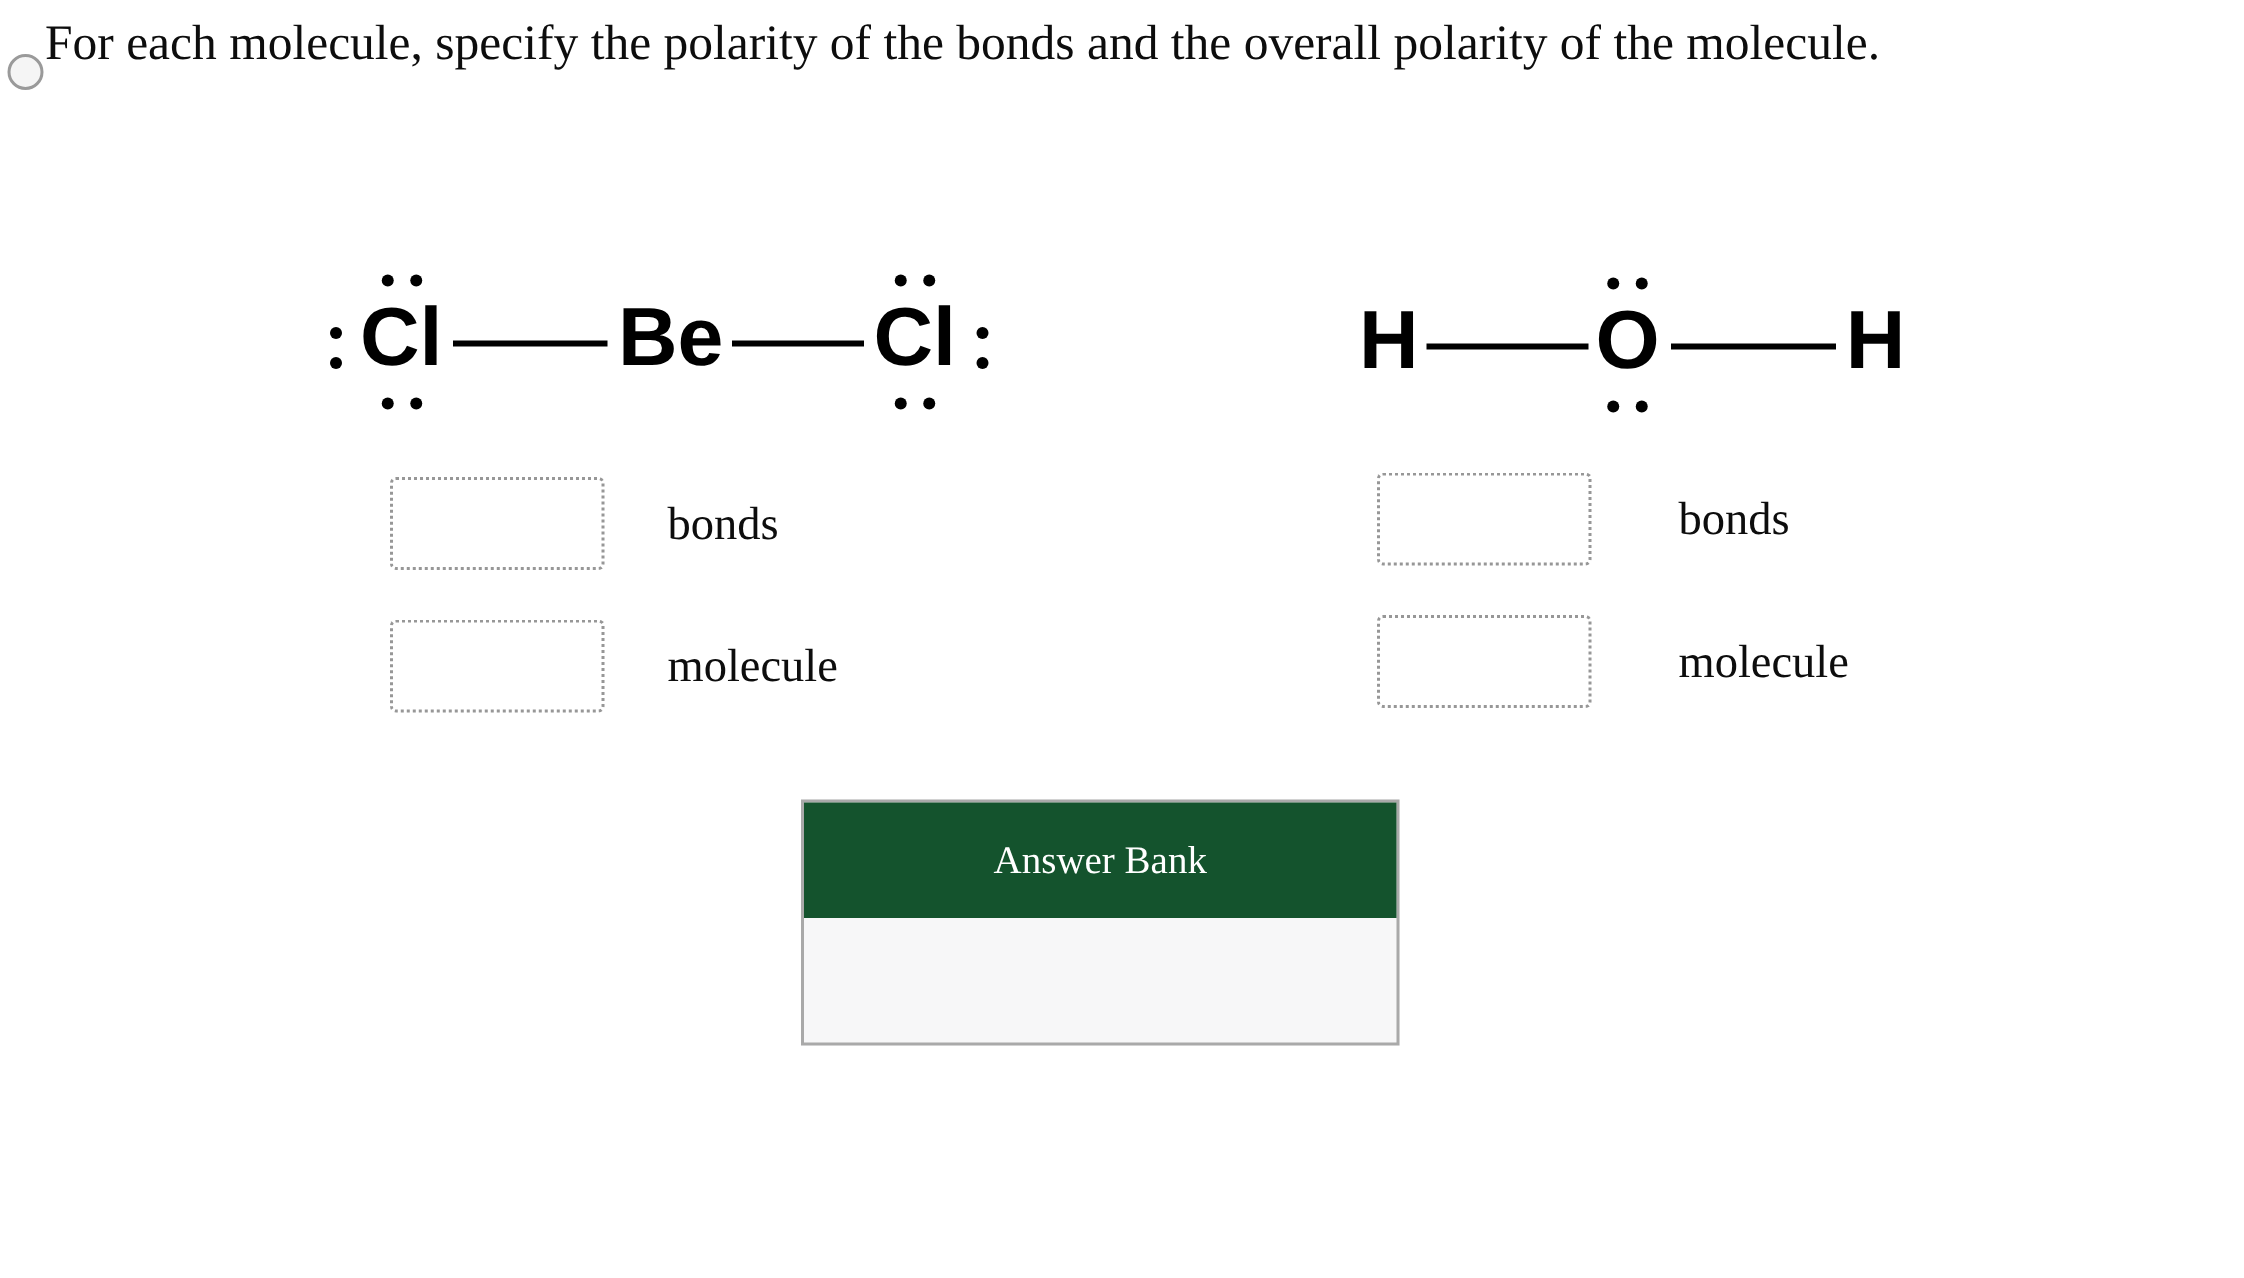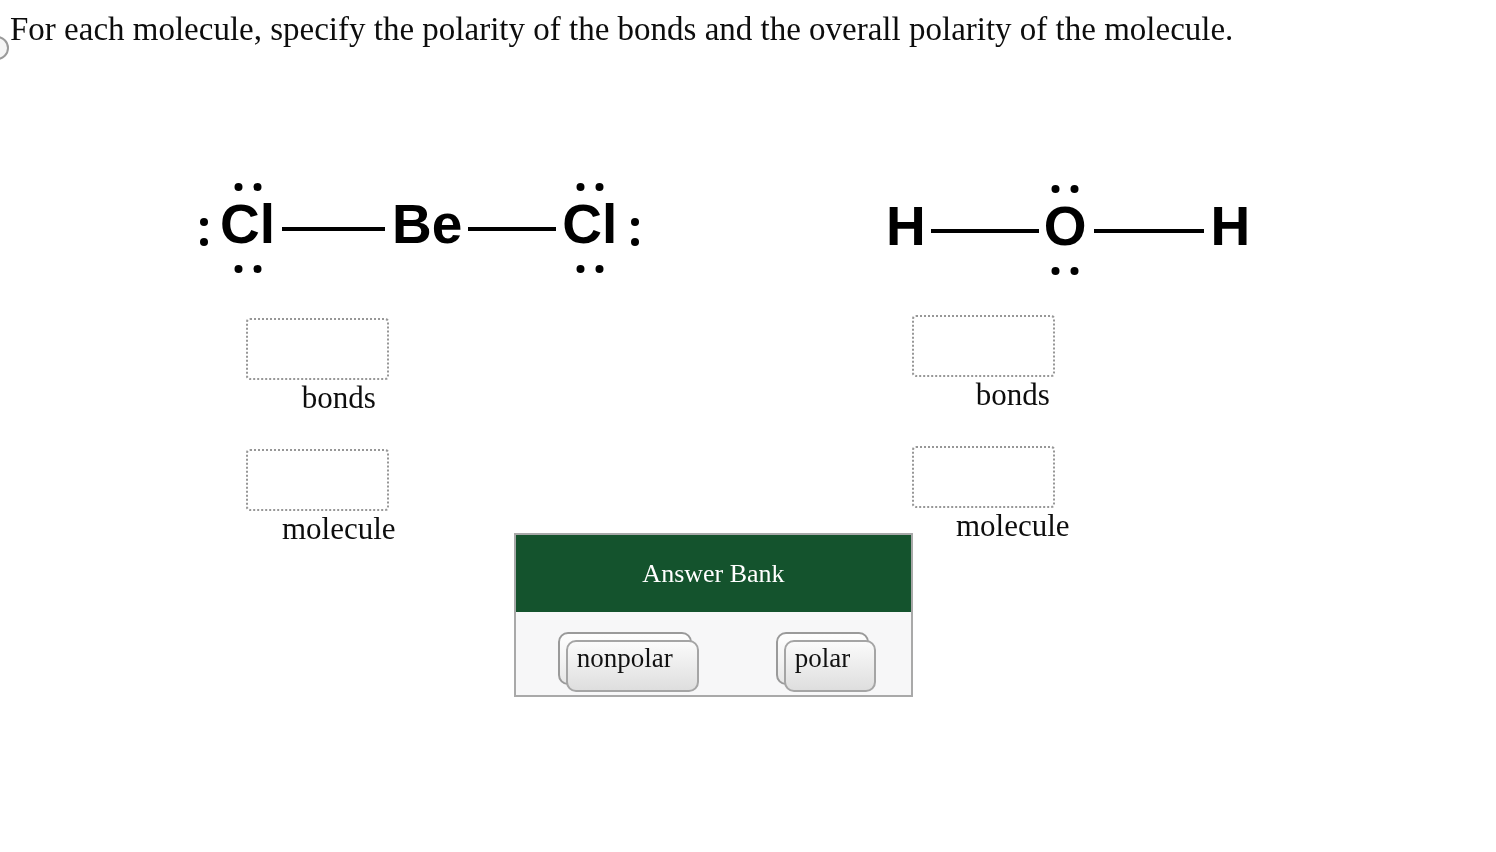--- a/index.html
+++ b/index.html
@@ -5,21 +5,21 @@
   html, body {
     margin: 0;
     padding: 0;
     background: #ffffff;
     width: 1496px;
     height: 852px;
     overflow: hidden;
     font-family: "Liberation Serif", "DejaVu Serif", serif;
     position: relative;
   }
-  .abs { position: absolute; }
+  .abs { position: absolute; margin-left: 20px; }
 
   
   .question-title {
     left: 10px;
     top: 11px;
     font-size: 33px;
     color: #0d0d0d;
     white-space: nowrap;
   }
   .qnum-bubble {
@@ -76,21 +76,20 @@
   }
   .lp-v.left-side  { margin-right: 12px; }
   .lp-v.right-side { margin-left: 14px; }
 
   
   .targets { display: block; }
   .target-row {
     display: flex;
     align-items: center;
     margin-bottom: 33px;
-    flex-direction: column;
   }
   .drop-box {
     width: 143px;
     height: 62px;
     box-sizing: border-box;
     border: 2px dotted #979797;
     border-radius: 4px;
     background: #ffffff;
   }
   .target-label {
@@ -235,17 +234,13 @@
   <div class="target-row gap-58">
     <div class="drop-box"></div>
     <div class="target-label">molecule</div>
   </div>
 </div>
 
 <div class="abs answer-bank">
   <div class="answer-bank-header">
     <span>Answer Bank</span>
   </div>
-  <div class="answer-bank-body">
-    <div class="chip">nonpolar</div>
-    <div class="chip">polar</div>
-  </div>
 </div>
 
 </body></html>

